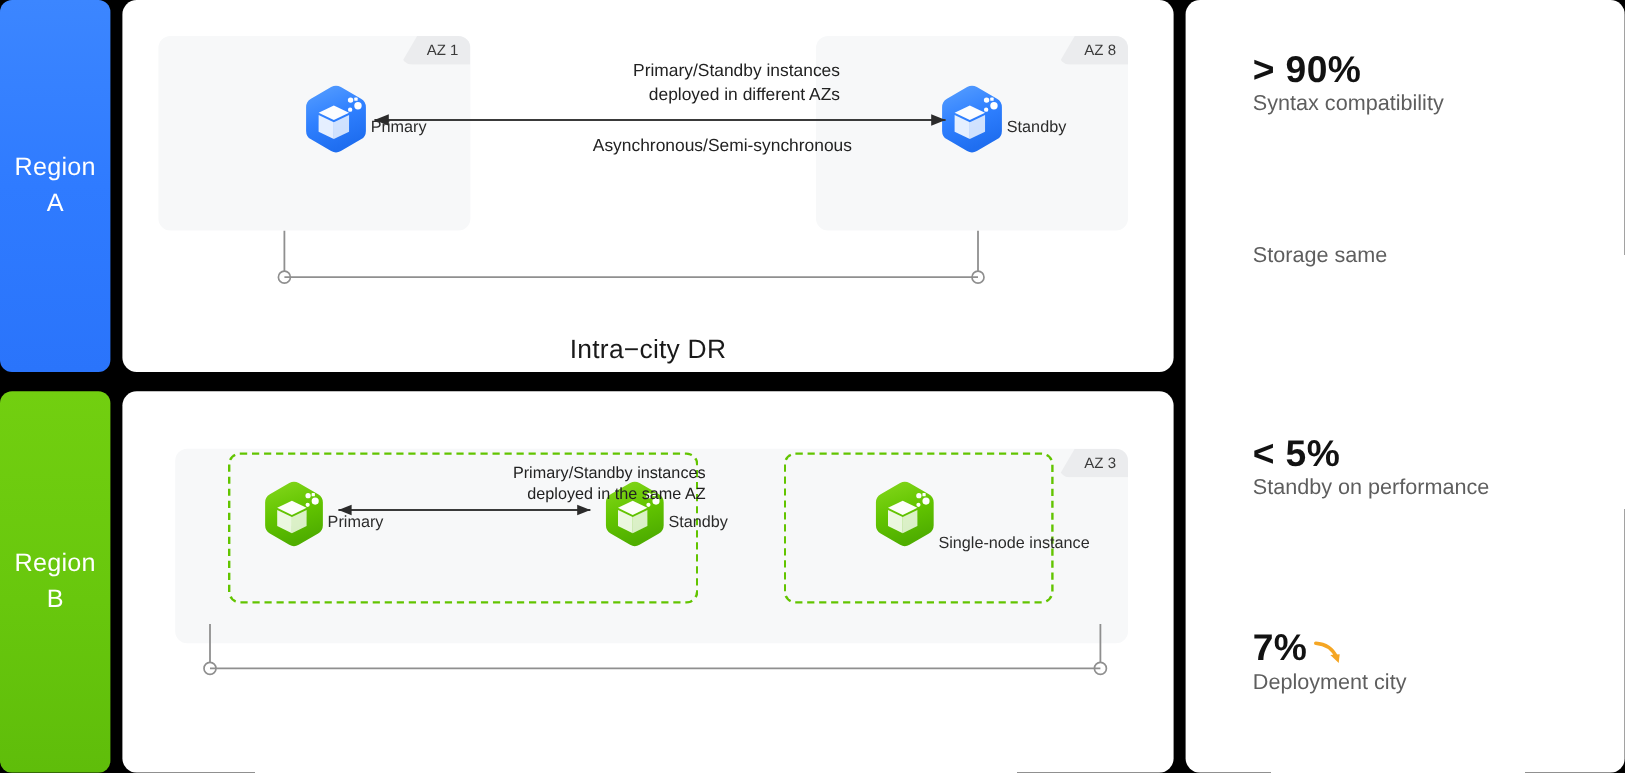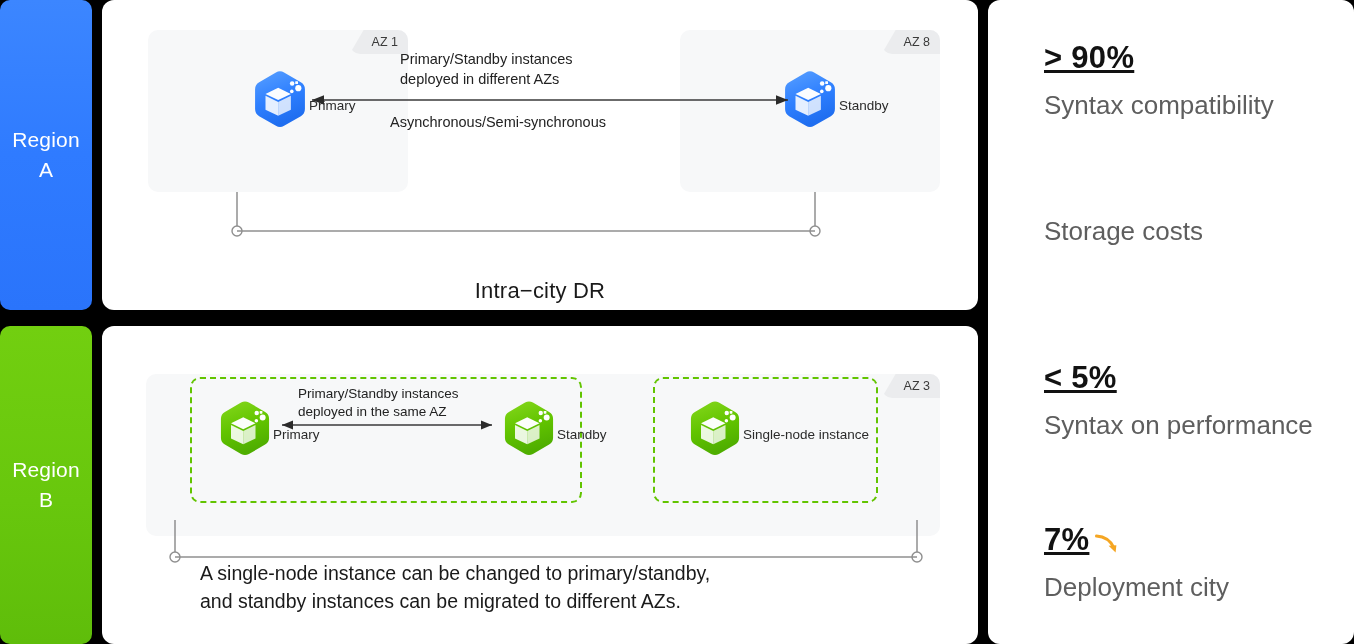--- a/index.html
+++ b/index.html
@@ -42,54 +42,54 @@
   .az-tab{
     position:absolute;top:0;right:0;height:24px;
     background:#ebecee;
     display:flex;align-items:center;
     padding:0 10px 0 22px;
     font-size:12.5px;color:#3a3a3a;
     border-top-right-radius:10px;
     border-bottom-left-radius:10px;
     clip-path:polygon(14px 0, 100% 0, 100% 100%, 0 100%);
   }
-  #az1{left:148px;top:30px;width:260px;height:162px;}
+  #az1{left:132px;top:30px;width:260px;height:162px;}
   #az2{left:680px;top:30px;width:260px;height:162px;}
   #az3{left:146px;top:374px;width:794px;height:162px;}
 
   
   .node{position:absolute;display:flex;align-items:center;}
   .node .caption{
     margin-top:8px;font-size:13.5px;color:#2b2b2b;white-space:nowrap;
   }
   .hex-icon{width:58px;height:62px;display:block;}
   .hex-icon.small{width:56px;height:60px;}
 
   #node-primary-a{left:251px;top:70px;}
   #node-standby-a{left:781px;top:70px;}
   #node-primary-b{left:217px;top:400px;}
   #node-standby-b{left:501px;top:400px;}
-  #node-single-b{left:687px;top:400px;}
+  #node-single-b{left:726px;top:400px;align-items:flex-end;}
 
   
   .dashed-group{
     position:absolute;border:2px dashed #62c400;border-radius:10px;
     box-sizing:border-box;
   }
   #group-pair{left:190px;top:377px;width:392px;height:126px;}
   #group-single{left:653px;top:377px;width:225px;height:126px;}
 
   
   .arrow-wrap{position:absolute;}
   #arrow-a{left:300px;top:90px;width:500px;height:20px;}
   #arrow-b{left:272px;top:416px;width:230px;height:18px;}
 
   
   .arr-label{
-    position:absolute;text-align:left;color:#222;font-size:14.5px;line-height:1.35;
+    position:absolute;text-align:right;color:#222;font-size:14.5px;line-height:1.35;
     white-space:pre-line;
   }
   #label-a-top{left:400px;top:50px;width:300px;}
   #label-a-bottom{left:390px;top:113px;width:320px;font-size:14.5px;}
   #label-b-top{left:298px;top:385px;width:290px;font-size:13.5px;line-height:1.35;}
 
   
   .bracket{position:absolute;}
 
   
@@ -101,24 +101,23 @@
     position:absolute;left:200px;top:560px;width:720px;
     font-size:19.5px;color:#1a1a1a;line-height:1.42;white-space:pre-line;
   }
 
   
   .stat{position:absolute;left:1044px;}
   .stat .value-row{display:flex;align-items:center;gap:2px;}
   .stat .value{
     font-size:31px;font-weight:bold;color:#121212;letter-spacing:.3px;
     white-space:nowrap;
-    text-decoration:underline;
   }
   .stat .label{
-    margin-top:14px;font-size:26px;color:#5e5e5e;white-space:nowrap;
+    font-size:18px;color:#5e5e5e;white-space:nowrap;
   }
   .down-arrow{width:26px;height:26px;display:block;margin-left:3px;margin-top:8px;}
   #stat-0{top:40px;}
   #stat-1{top:202px;}
   #stat-2{top:360px;}
   #stat-3{top:522px;}
 </style>
 </head>
 <body>
 
@@ -305,41 +304,39 @@
   <div class="bracket" id="bracket-b" style="left:166px;top:520px;width:760px;height:46px;">
     <svg width="760" height="46" viewBox="0 0 760 46">
       <line x1="9" y1="0" x2="9" y2="32" stroke="#8f8f8f" stroke-width="1.5"></line>
       <line x1="751" y1="0" x2="751" y2="32" stroke="#8f8f8f" stroke-width="1.5"></line>
       <line x1="9" y1="37" x2="751" y2="37" stroke="#8f8f8f" stroke-width="1.4"></line>
       <circle cx="9" cy="37" r="5" fill="none" stroke="#8f8f8f" stroke-width="1.4"></circle>
       <circle cx="751" cy="37" r="5" fill="none" stroke="#8f8f8f" stroke-width="1.4"></circle>
     </svg>
   </div>
 
-  <div id="caption-bottom">A single-node instance can be changed to primary/standby,
-and standby instances can be migrated to different AZs.</div>
 
   <div class="card" id="card-stats"></div>
 
   <div class="stat" id="stat-0">
     <div class="value-row">
       <span class="value">&gt; 90%</span>
     </div>
     <div class="label">Syntax compatibility</div>
   </div>
 
   <div class="stat" id="stat-1">
-    <div class="label">Storage costs</div>
+    <div class="label">Storage same</div>
   </div>
 
   <div class="stat" id="stat-2">
     <div class="value-row">
       <span class="value">&lt; 5%</span>
     </div>
-    <div class="label">Syntax on performance</div>
+    <div class="label">Standby on performance</div>
   </div>
 
   <div class="stat" id="stat-3">
     <div class="value-row">
       <span class="value">7%</span>
       <svg class="down-arrow" viewBox="0 0 26 26">
         <path d="M2.5 5 C10 5.5 16.5 9.5 19.8 16.6" stroke="#f5a623" stroke-width="3" fill="none" stroke-linecap="round"></path>
         <path d="M21.6 21.5 L14.6 14.8 L22.4 14.2 Z" fill="#f5a623"></path>
       </svg>
     </div>

